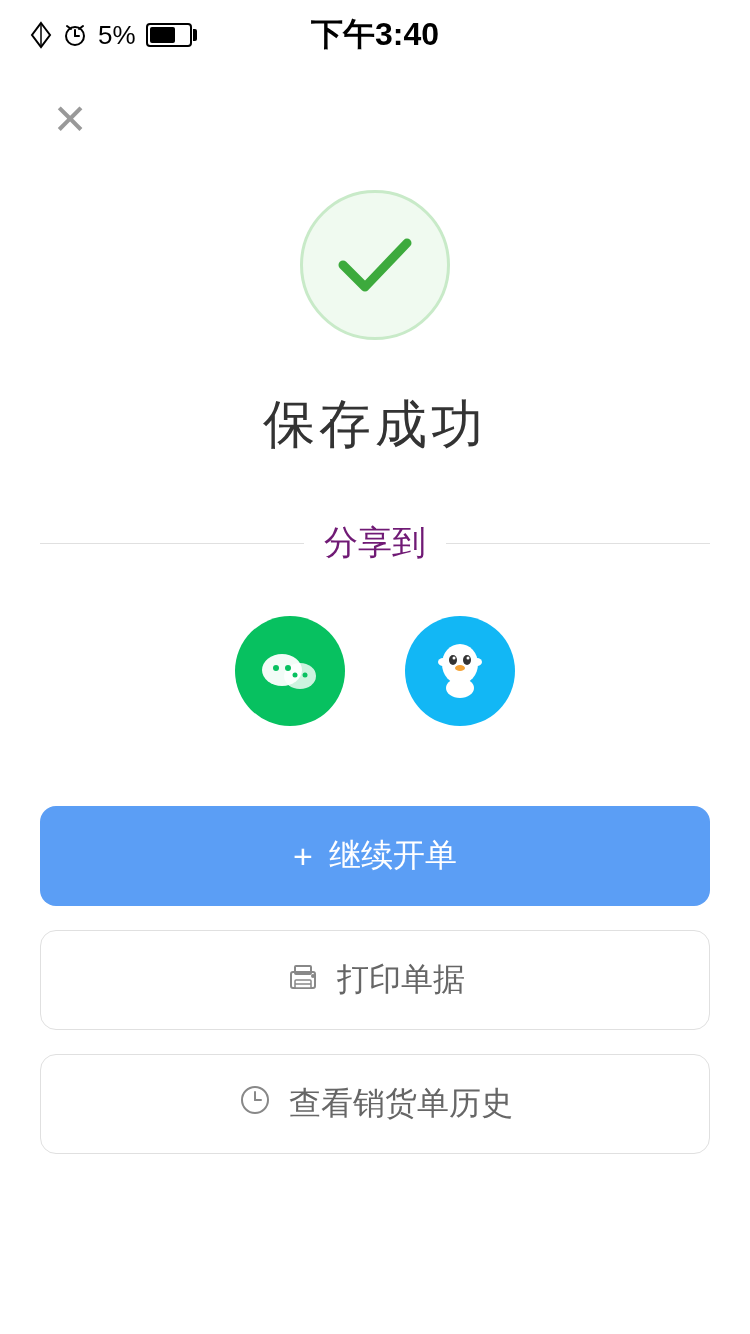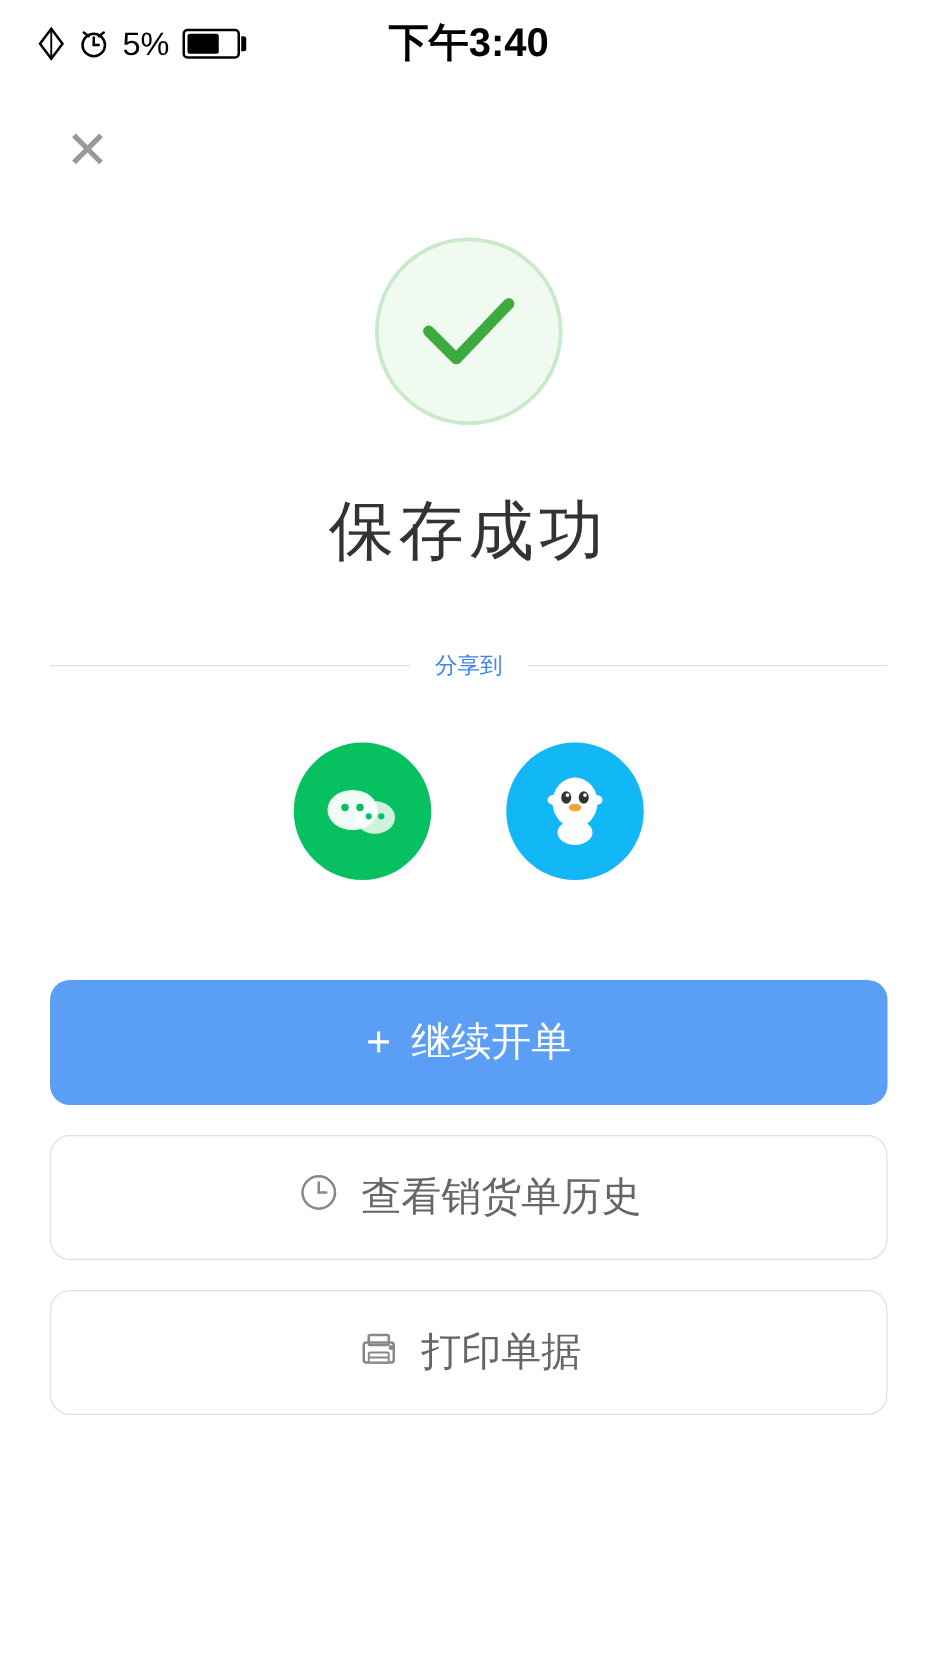--- a/index.html
+++ b/index.html
@@ -161,22 +161,22 @@
       gap: 20px;
     }
 
     .divider-line {
       flex: 1;
       height: 1px;
       background: #e0e0e0;
     }
 
     .share-label {
-      font-size: 18px;
-      color: #3b82f6;
+      font-size: 34px;
+      color: #701a75;
       white-space: nowrap;
     }
 
     
     .share-icons-row {
       display: flex;
       gap: 60px;
       margin-top: 50px;
     }
 
@@ -329,35 +329,35 @@
   <div class="action-buttons">
 
     <button class="action-btn btn-primary">
       <span class="btn-icon">+</span>
       <span class="btn-label">继续开单</span>
     </button>
 
     <button class="action-btn btn-secondary">
       <span class="btn-icon">
         <svg width="36" height="36" viewBox="0 0 36 36" fill="none">
-          <circle cx="18" cy="18" r="13" stroke="#888" stroke-width="2" fill="none"></circle>
-          <line x1="18" y1="18" x2="18" y2="10" stroke="#888" stroke-width="2" stroke-linecap="round"></line>
-          <line x1="18" y1="18" x2="24" y2="18" stroke="#888" stroke-width="2" stroke-linecap="round"></line>
-        </svg>
-      </span>
-      <span class="btn-label">查看销货单历史</span>
-    </button>
-
-    <button class="action-btn btn-secondary">
-      <span class="btn-icon">
-        <svg width="36" height="36" viewBox="0 0 36 36" fill="none">
           <rect x="6" y="14" width="24" height="16" rx="2" stroke="#888" stroke-width="2" fill="none"></rect>
           <rect x="10" y="8" width="16" height="8" rx="1" stroke="#888" stroke-width="2" fill="none"></rect>
           <rect x="10" y="22" width="16" height="8" rx="1" stroke="#888" stroke-width="1.5" fill="white"></rect>
           <line x1="10" y1="26" x2="26" y2="26" stroke="#888" stroke-width="1.5"></line>
           <circle cx="28" cy="18" r="2" fill="#888"></circle>
         </svg>
       </span>
       <span class="btn-label">打印单据</span>
     </button>
 
+    <button class="action-btn btn-secondary">
+      <span class="btn-icon">
+        <svg width="36" height="36" viewBox="0 0 36 36" fill="none">
+          <circle cx="18" cy="18" r="13" stroke="#888" stroke-width="2" fill="none"></circle>
+          <line x1="18" y1="18" x2="18" y2="10" stroke="#888" stroke-width="2" stroke-linecap="round"></line>
+          <line x1="18" y1="18" x2="24" y2="18" stroke="#888" stroke-width="2" stroke-linecap="round"></line>
+        </svg>
+      </span>
+      <span class="btn-label">查看销货单历史</span>
+    </button>
+
   </div>
 </div>
 
 </body></html>

